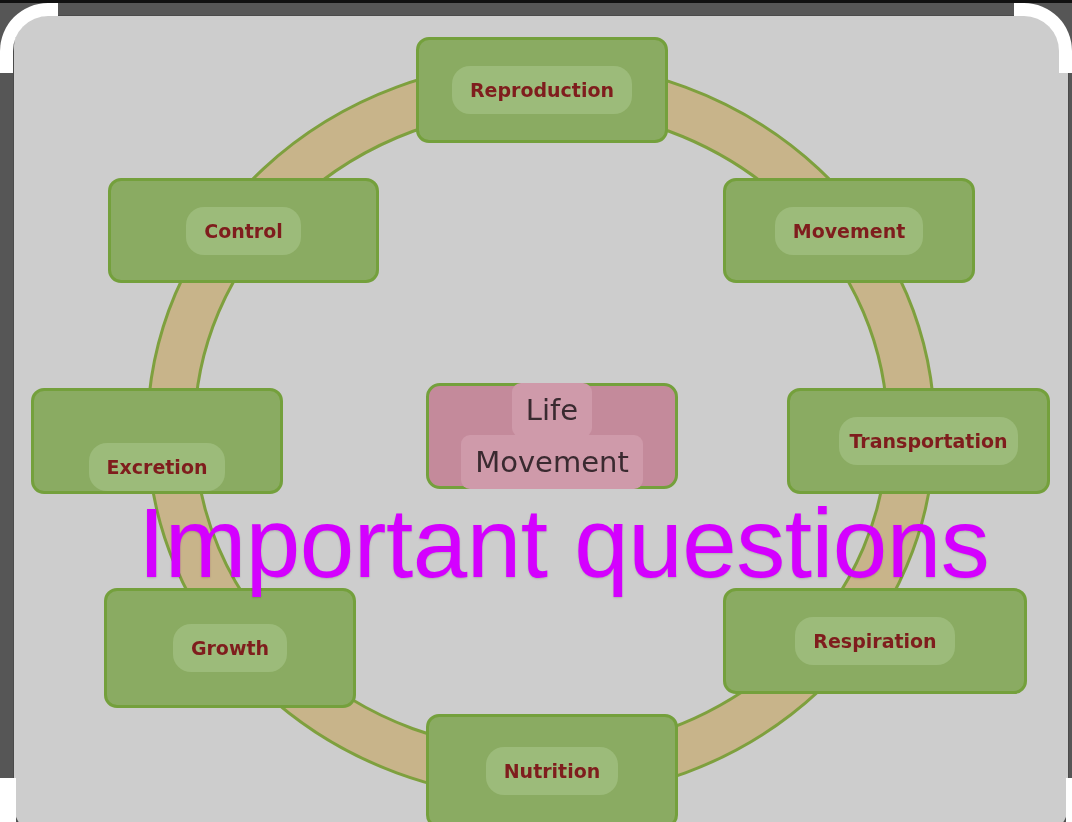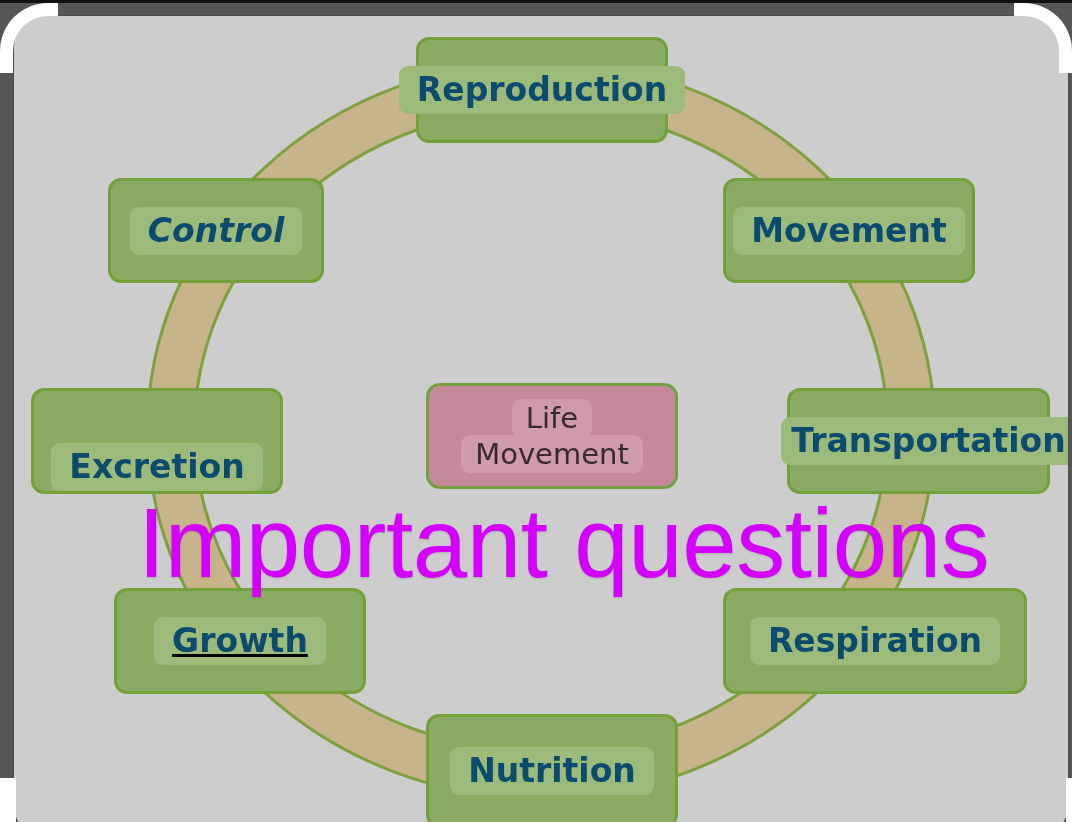--- a/index.html
+++ b/index.html
@@ -22,32 +22,32 @@
     background:#cdcdcd; border-radius:30px; overflow:hidden;
     box-shadow: 0 0 0 1px #4a4a4a;
   }
   svg.ring { position:absolute; left:-14px; top:-16px; }
   .node {
     position:absolute; box-sizing:border-box;
     background:#8aab62; border:3px solid #74a03c; border-radius:13px;
     display:flex; align-items:center; justify-content:center;
   }
   .pill {
-    background:#9cbb7a; border-radius:9px; padding:9px 18px;
-    color:#0c4a6e; font-weight:bold; font-size:33px; line-height:30px;
+    background:#9cbb7a; border-radius:18px; padding:9px 18px;
+    color:#7f1d1d; font-weight:bold; font-size:19px; line-height:30px;
     white-space:nowrap;
   }
   .center {
     position:absolute; box-sizing:border-box;
     background:#c48a9b; border:3px solid #74a03c; border-radius:14px;
     display:flex; flex-direction:column; align-items:center; justify-content:center;
   }
   .center .cl {
     background:#cf9aaa; border-radius:9px; color:#3a2a30;
-    font-size:29px; line-height:34px; padding:2px 14px;
+    font-size:29px; line-height:34px; padding:10px 14px;
   }
   .center .cl.l1 { margin-bottom:-2px; }
   .overlay-text {
     position:absolute; left:98px; top:488px;
     color:#d400ff; font-family:"Liberation Sans", sans-serif;
     font-size:98px; line-height:110px; letter-spacing:-0.5px; white-space:nowrap;
     text-shadow:0 1px 2px rgba(0,0,0,0.15);
     margin-left:40px;
   }
 </style>
@@ -75,29 +75,29 @@
   </div>
 
   <div class="node" style="left:709px; top:572px; width:304px; height:106px;">
     <span class="pill">Respiration</span>
   </div>
 
   <div class="node" style="left:412px; top:698px; width:252px; height:114px;">
     <span class="pill">Nutrition</span>
   </div>
 
-  <div class="node" style="left:100px; top:572px; width:252px; height:106px;text-decoration:underline;">
+  <div class="node" style="left:90px; top:572px; width:252px; height:120px;">
     <span class="pill">Growth</span>
   </div>
 
   <div class="node" style="left:17px; top:372px; width:252px; height:106px;align-items:flex-end;">
     <span class="pill">Excretion</span>
   </div>
 
-  <div class="node" style="left:94px; top:162px; width:216px; height:105px;font-style:italic;">
+  <div class="node" style="left:94px; top:162px; width:271px; height:105px;">
     <span class="pill">Control</span>
   </div>
 
   <div class="center" style="left:412px; top:367px; width:252px; height:106px;">
     <span class="cl l1">Life</span>
     <span class="cl">Movement</span>
   </div>
 </div>
 
 <div class="overlay-text">Important questions</div>

